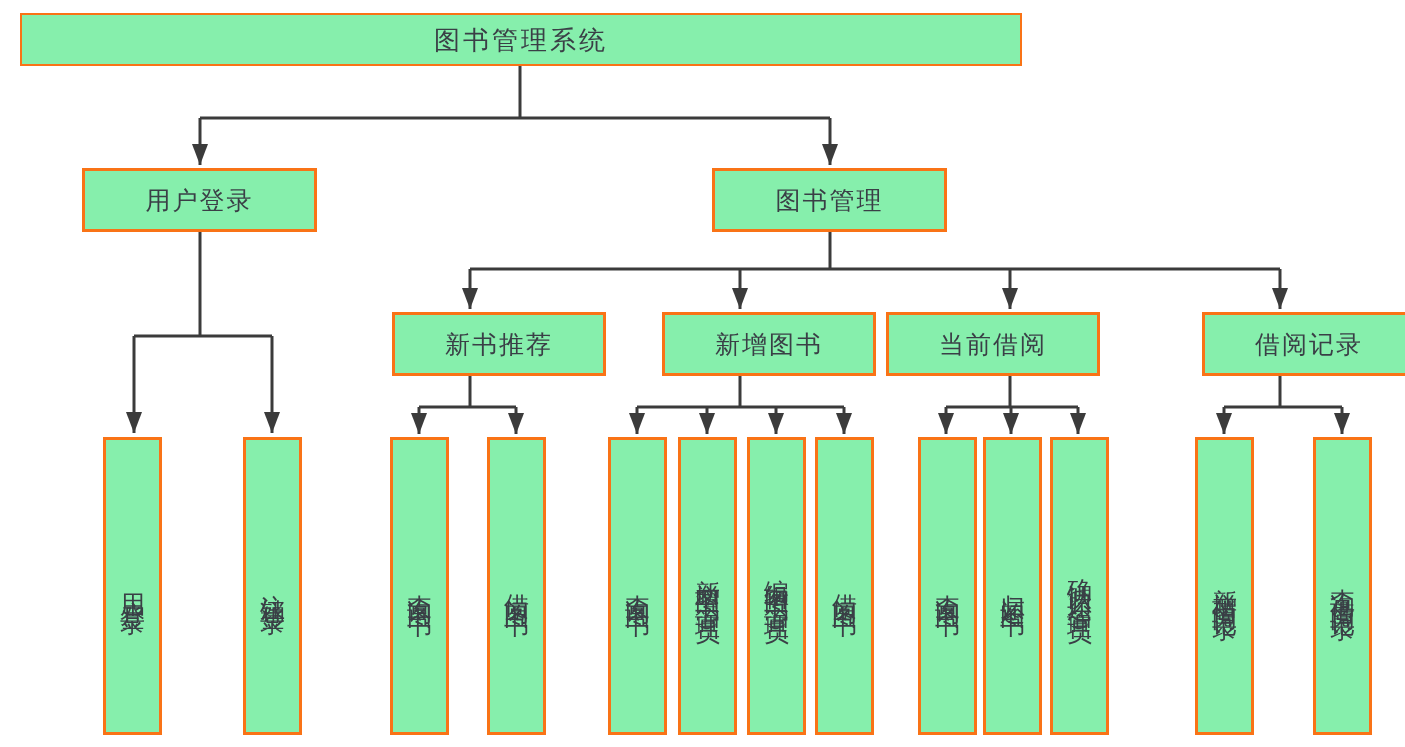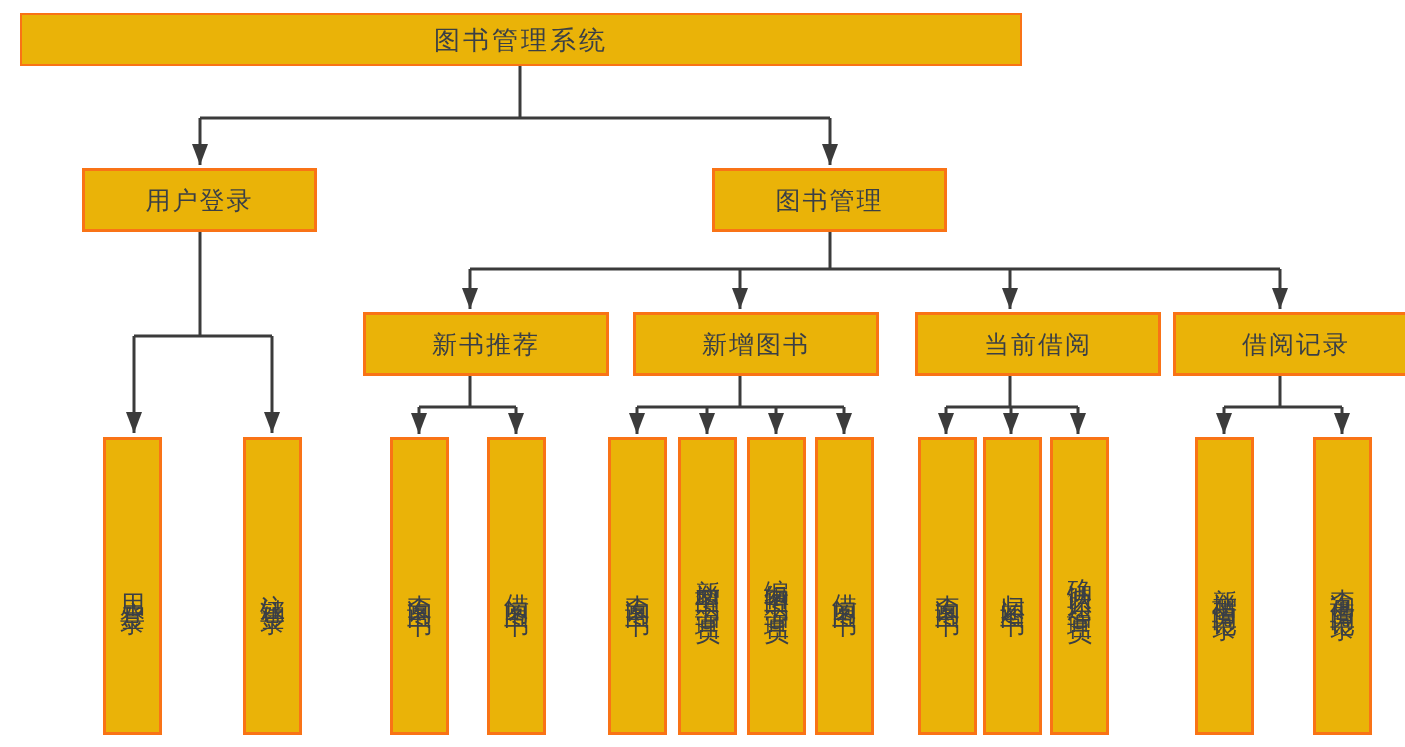--- a/index.html
+++ b/index.html
@@ -14,21 +14,21 @@
     width: 1405px; height: 747px;
     background: #ffffff;
   }
   .connectors {
     position: absolute; left: 0; top: 0;
     width: 1405px; height: 747px;
   }
   .node {
     position: absolute;
     box-sizing: border-box;
-    background: #eab308;
+    background: #86efac;
     border: 3px solid #f97316;
     display: flex;
     align-items: center;
     justify-content: center;
     color: #3a3f46;
   }
   .hnode {
     font-size: 25px;
     letter-spacing: 2px;
     line-height: 1;
@@ -36,24 +36,24 @@
   }
   .root {
     left: 20px; top: 13px; width: 1002px; height: 53px;
     border-width: 2.5px;
     font-size: 26px;
     letter-spacing: 3px;
   }
   .lvl2 { top: 168px; width: 235px; height: 64px; }
   .lvl2.user  { left: 82px; }
   .lvl2.mgmt  { left: 712px; }
-  .lvl3 { top: 312px; width: 246px; height: 64px; }
+  .lvl3 { top: 312px; width: 214px; height: 64px; margin-left: 29px; }
   .lvl3.b1 { left: 363px; }
   .lvl3.b2 { left: 633px; }
-  .lvl3.b3 { left: 915px; }
+  .lvl3.b3 { left: 857px; }
   .lvl3.b4 { left: 1173px; }
   .leaf {
     top: 437px; width: 59px; height: 298px;
   }
   .leaf .vtext {
     writing-mode: vertical-rl;
     text-orientation: mixed;
     font-size: 25px;
     letter-spacing: 6px;
     line-height: 1;

